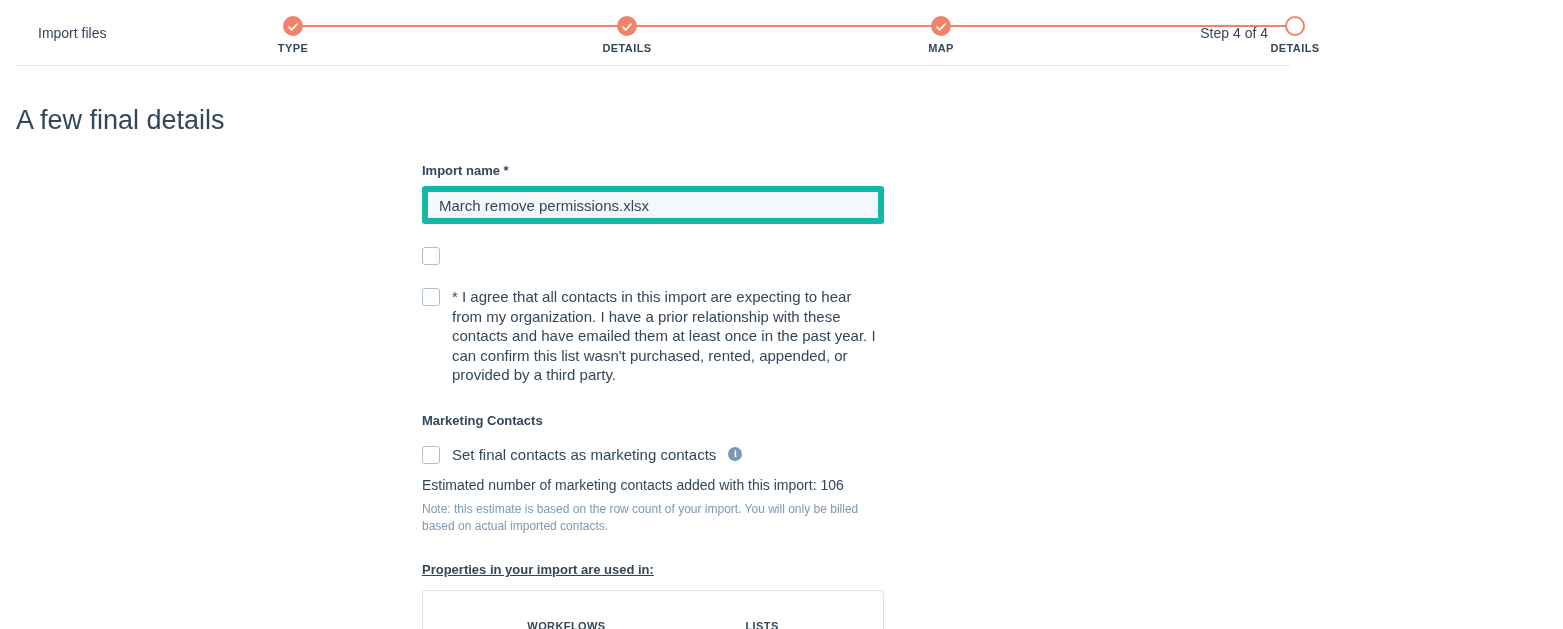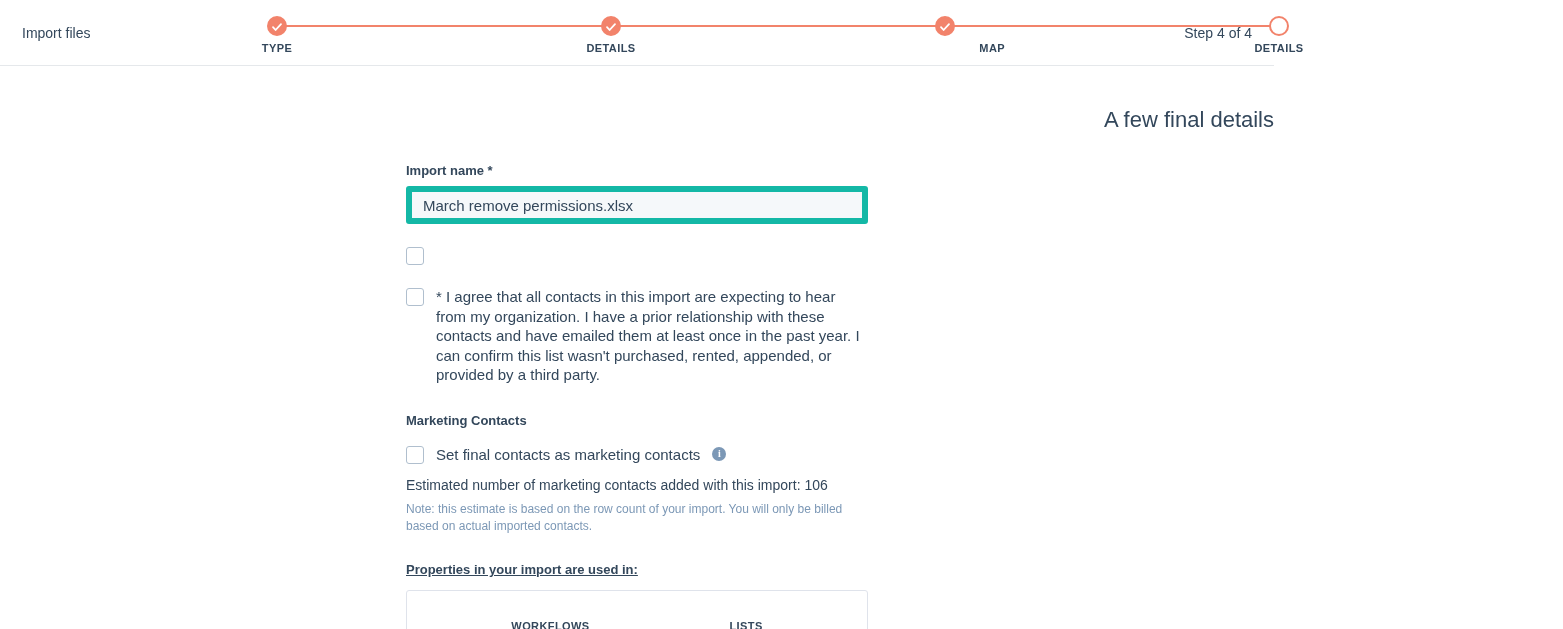--- a/index.html
+++ b/index.html
@@ -12,20 +12,21 @@
     font-family: "Liberation Sans", sans-serif;
     color: #33475b;
     overflow: hidden;
   }
 
   .page {
     position: relative;
     width: 1274px;
     height: 629px;
     background: #ffffff;
+    margin-left: 16px;
   }
 
   
   .topbar {
     position: relative;
     height: 66px;
     width: 100%;
     border-bottom: 1px solid #e5e8eb;
     background: #ffffff;
   }
@@ -90,22 +91,22 @@
     letter-spacing: 0.4px;
     color: #33475b;
   }
 
   
   .content {
     position: relative;
     width: 100%;
   }
   .heading {
-    text-align: right;
-    font-size: 22px;
+    text-align: left;
+    font-size: 27px;
     font-weight: normal;
     color: #33475b;
     margin: 38px 0 0 0;
     line-height: 32px;
   }
 
   .form {
     width: 462px;
     margin: 26px auto 0 auto;
   }
@@ -248,21 +249,21 @@
 
       <div class="step" style="left:334px;">
         <span class="dot">
           <svg width="14" height="14" viewBox="0 0 14 14">
               <path d="M3 7.2 L5.6 10 L11 4.2" fill="none" stroke="#ffffff" stroke-width="1.8" stroke-linecap="round" stroke-linejoin="round"></path>
             </svg>
         </span>
         <div class="label">DETAILS</div>
       </div>
 
-      <div class="step" style="left:668px;text-align:right;">
+      <div class="step" style="left:648px;">
         <span class="dot">
           <svg width="14" height="14" viewBox="0 0 14 14">
               <path d="M3 7.2 L5.6 10 L11 4.2" fill="none" stroke="#ffffff" stroke-width="1.8" stroke-linecap="round" stroke-linejoin="round"></path>
             </svg>
         </span>
         <div class="label">MAP</div>
       </div>
 
       <div class="step future" style="left:1002px;">
         <span class="dot"></span>

